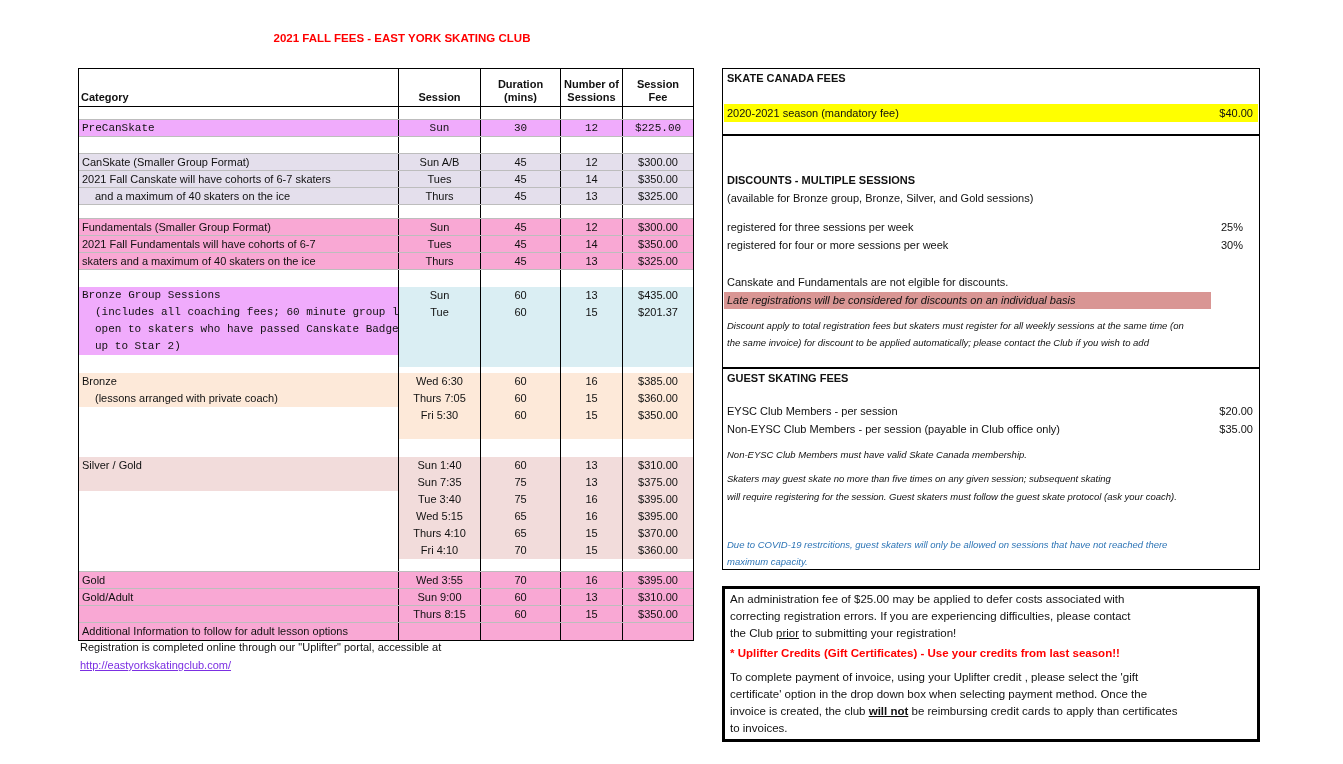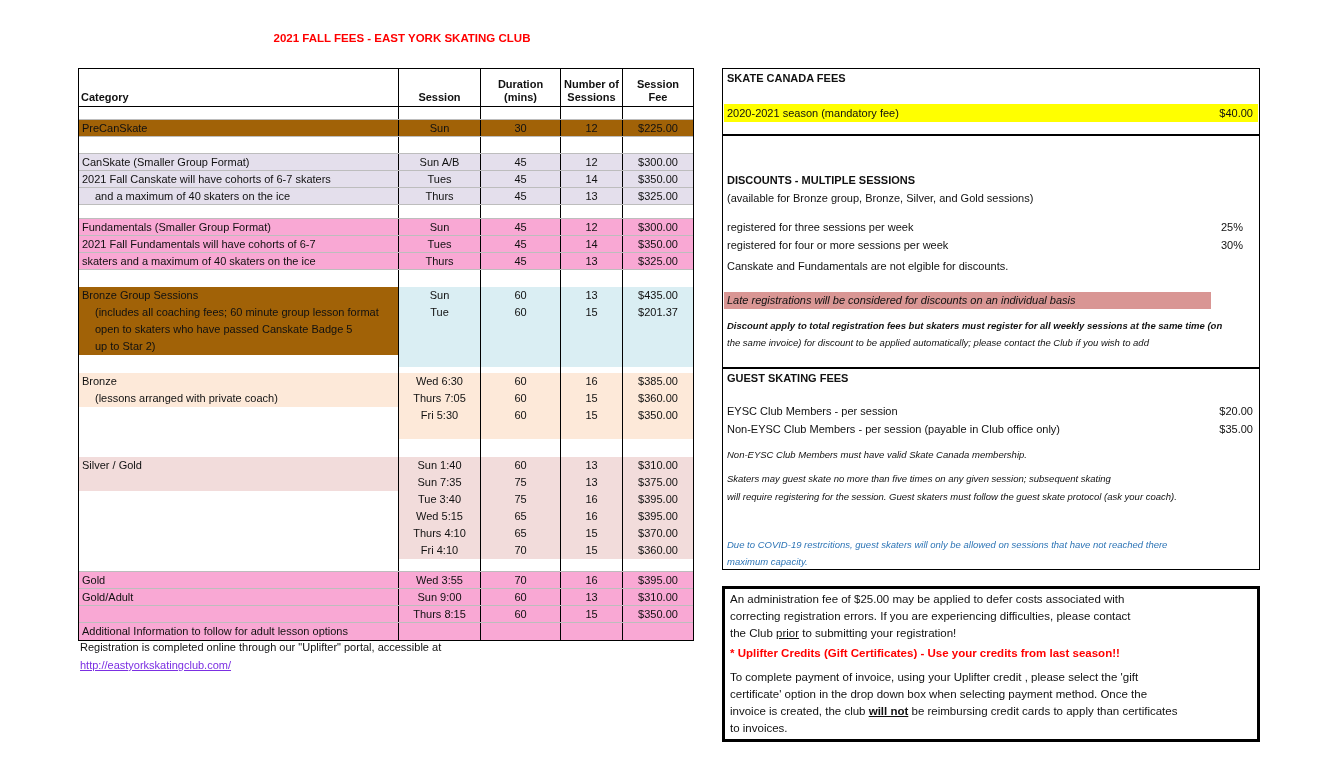--- a/index.html
+++ b/index.html
@@ -27,21 +27,21 @@
   }
   .hc.first { border-left:none; justify-content:flex-start; padding-left:2px; text-align:left; }
   .tr { display:grid; grid-template-columns:319px 82px 80px 62px 71px; box-sizing:border-box; }
   .tr.line { border-bottom:1px solid #bdbdbd; }
   .td {
     border-left:1px solid #000; font-size:11px; display:flex; align-items:center;
     justify-content:center; box-sizing:border-box; white-space:nowrap; overflow:hidden; line-height:1;
   }
   .td.cat { border-left:none; justify-content:flex-start; padding-left:3px; }
   .td.cat.ind { padding-left:16px; }
-  .bg-blue   { background:#a16207; }
+  .bg-blue   { background:#f0abfc;font-family:Liberation Mono, monospace; }
   .bg-purple { background:#E4DFEC; }
   .bg-green  { background:#f9a8d4; }
   .bg-cyan   { background:#DAEEF3; }
   .bg-peach  { background:#FDE9D9; }
   .bg-pink   { background:#F2DCDB; }
   .bg-none   { background:transparent; }
   .reg-note { position:absolute; left:80px; top:641px; font-size:11px; }
   .reg-link { position:absolute; left:80px; top:659px; font-size:11px; color:#7B2FE2; text-decoration:underline; cursor:pointer; }
   
   .box { position:absolute; left:722px; width:538px; border:1px solid #000; box-sizing:border-box; background:#fff; }
@@ -54,26 +54,26 @@
   .flexrow { display:flex; justify-content:space-between; }
   .yellow-row {
     position:absolute; top:35px; left:1px; right:1px; height:18px; background:#FFFF00;
     display:flex; justify-content:space-between; align-items:center;
     font-size:11px; padding:0 5px 0 3px; box-sizing:border-box;
   }
   .b2-title { top:38px; font-weight:bold; }
   .b2-avail { top:56px; }
   .b2-three { top:85px; padding-right:12px; }
   .b2-four  { top:103px; padding-right:12px; }
-  .b2-not   { top:124px; }
+  .b2-not   { top:140px; }
   .b2-late {
     top:156px; left:1px; right:auto; width:484px; height:17px; line-height:17px;
     background:#D99694; font-style:italic; padding-left:3px;
   }
-  .b2-d1 { top:184px; font-style:italic; font-size:9.5px;font-weight:bold; }
+  .b2-d1 { top:184px; font-style:italic; font-size:9.5px; }
   .b2-d2 { top:201px; font-style:italic; font-size:9.5px; }
   .b3-eysc { top:36px; padding-right:2px; }
   .b3-non  { top:54px; padding-right:2px; }
   .b3-n1 { top:80px;  font-style:italic; font-size:9.5px; }
   .b3-n2 { top:104px; font-style:italic; font-size:9.5px; }
   .b3-n3 { top:122px; font-style:italic; font-size:9.5px; }
   .b3-c1 { top:170px; font-style:italic; font-size:9.5px; color:#2E75B6; }
   .b3-c2 { top:187px; font-style:italic; font-size:9.5px; color:#2E75B6; }
   .b4 .bl { left:5px; right:5px; font-size:11.5px; }
   .b4-p11 { top:4px; }

